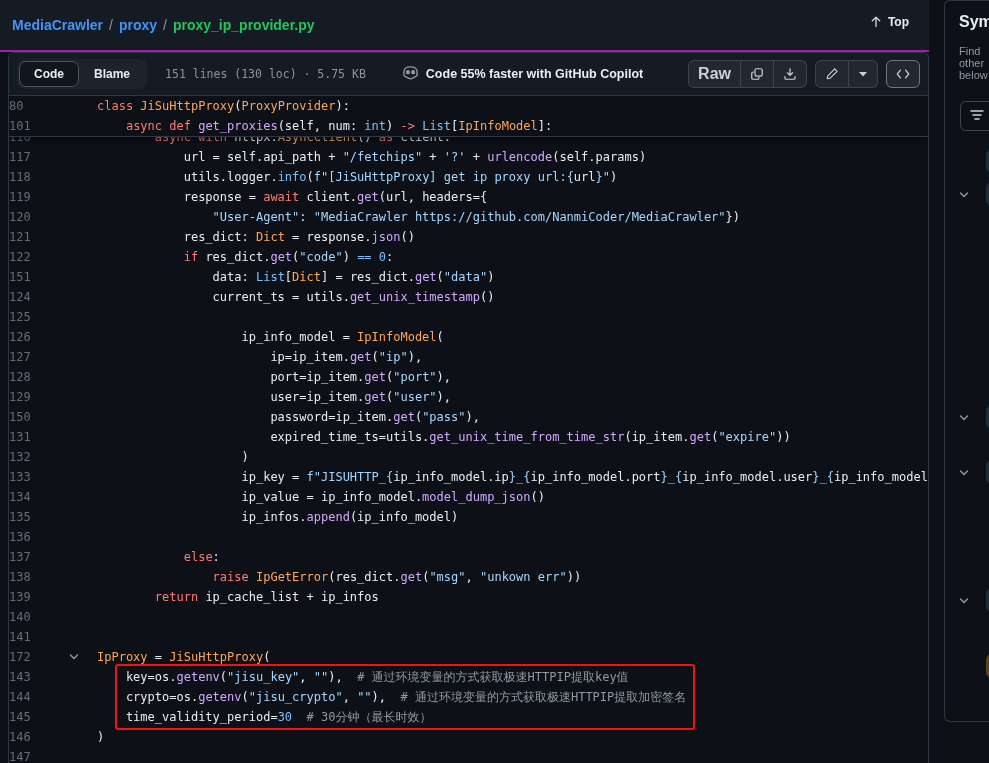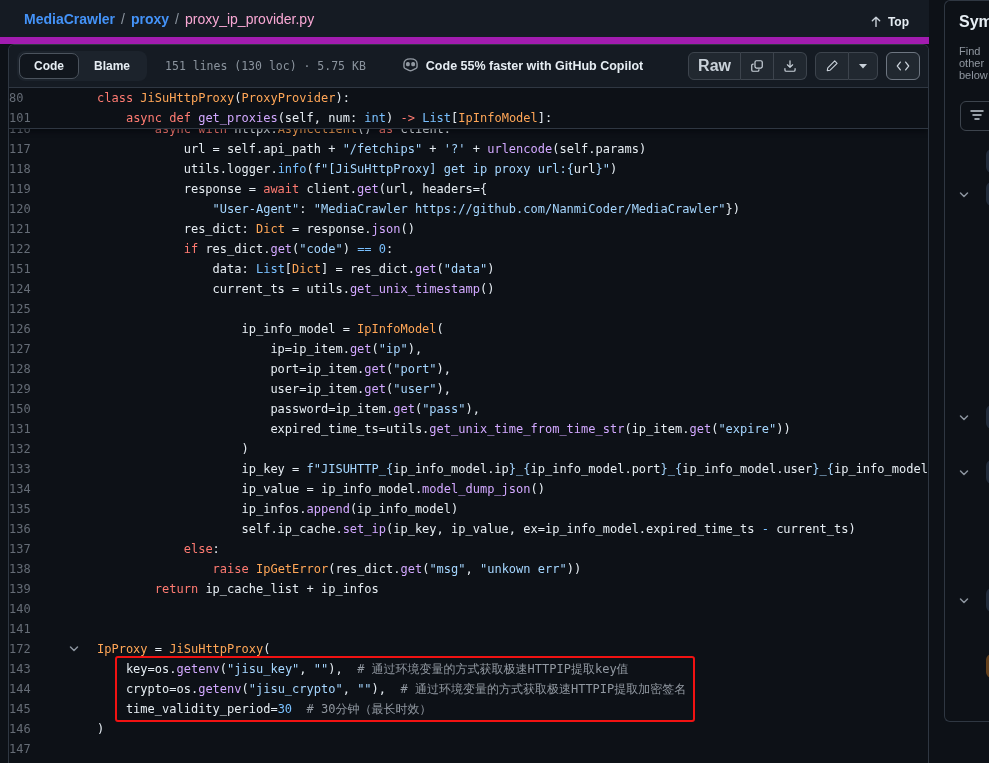--- a/index.html
+++ b/index.html
@@ -7,26 +7,26 @@
   body {
     background:#0d1117;
     font-family:"Liberation Sans", sans-serif;
     color:#e6edf3;
     position:relative;
   }
   .left-col { position:absolute; left:0; top:0; width:929px; height:763px; }
 
   
   .crumb-bar {
-    height:44px; background:#151b23; border-bottom:7px solid #a21caf;
-    display:flex; align-items:center; padding:0 20px 0 24px; position:relative;
+    height:52px; background:#151b23; border-bottom:2px solid #a21caf;
+    display:flex; align-items:center; padding:0 20px 0 12px; position:relative;
   }
   .crumb { font-size:14px; }
   .crumb.link { color:#4493f8; font-weight:600; cursor:pointer; }
-  .crumb.file { color:#f9a8d4; font-weight:400; }
+  .crumb.file { color:#22c55e; font-weight:700; }
   .crumb-sep { color:#8b949e; font-size:14px; margin:0 6px; }
   .top-btn {
     position:absolute; right:20px; top:10px; height:24px;
     background:transparent; border:none; color:#e6edf3;
     font-family:"Liberation Sans",sans-serif; font-size:12px; font-weight:600;
     display:flex; align-items:center; gap:5px; cursor:pointer;
   }
   .top-btn svg { display:block; }
 
   
@@ -211,21 +211,21 @@
           <div class="code-line"><span class="ln">126</span><span class="fold"></span><span class="src"><span class="t-d">                    ip_info_model = </span><span class="t-o">IpInfoModel</span><span class="t-d">(</span></span></div>
           <div class="code-line"><span class="ln">127</span><span class="fold"></span><span class="src"><span class="t-d">                        ip=ip_item.</span><span class="t-f">get</span><span class="t-d">(</span><span class="t-s">"ip"</span><span class="t-d">),</span></span></div>
           <div class="code-line"><span class="ln">128</span><span class="fold"></span><span class="src"><span class="t-d">                        port=ip_item.</span><span class="t-f">get</span><span class="t-d">(</span><span class="t-s">"port"</span><span class="t-d">),</span></span></div>
           <div class="code-line"><span class="ln">129</span><span class="fold"></span><span class="src"><span class="t-d">                        user=ip_item.</span><span class="t-f">get</span><span class="t-d">(</span><span class="t-s">"user"</span><span class="t-d">),</span></span></div>
           <div class="code-line"><span class="ln">150</span><span class="fold"></span><span class="src"><span class="t-d">                        password=ip_item.</span><span class="t-f">get</span><span class="t-d">(</span><span class="t-s">"pass"</span><span class="t-d">),</span></span></div>
           <div class="code-line"><span class="ln">131</span><span class="fold"></span><span class="src"><span class="t-d">                        expired_time_ts=utils.</span><span class="t-f">get_unix_time_from_time_str</span><span class="t-d">(ip_item.</span><span class="t-f">get</span><span class="t-d">(</span><span class="t-s">"expire"</span><span class="t-d">))</span></span></div>
           <div class="code-line"><span class="ln">132</span><span class="fold"></span><span class="src"><span class="t-d">                    )</span></span></div>
           <div class="code-line"><span class="ln">133</span><span class="fold"></span><span class="src"><span class="t-d">                    ip_key = </span><span class="t-s">f"JISUHTTP_{</span><span class="t-d">ip_info_model.ip</span><span class="t-s">}_{</span><span class="t-d">ip_info_model.port</span><span class="t-s">}_{</span><span class="t-d">ip_info_model.user</span><span class="t-s">}_{</span><span class="t-d">ip_info_model.password</span></span></div>
           <div class="code-line"><span class="ln">134</span><span class="fold"></span><span class="src"><span class="t-d">                    ip_value = ip_info_model.</span><span class="t-f">model_dump_json</span><span class="t-d">()</span></span></div>
           <div class="code-line"><span class="ln">135</span><span class="fold"></span><span class="src"><span class="t-d">                    ip_infos.</span><span class="t-f">append</span><span class="t-d">(ip_info_model)</span></span></div>
-          <div class="code-line"><span class="ln">136</span><span class="fold"></span><span class="src"><span class="t-d">                    self.ip_cache.</span><span class="t-f">set_ip</span><span class="t-d">(ip_key, ip_value, ex=ip_info_model.expired_time_ts </span><span class="t-b">-</span><span class="t-d"> current_ts)</span></span></div>
+          <div class="code-line"><span class="ln">136</span><span class="fold"></span></div>
           <div class="code-line"><span class="ln">137</span><span class="fold"></span><span class="src"><span class="t-d">            </span><span class="t-k">else</span><span class="t-d">:</span></span></div>
           <div class="code-line"><span class="ln">138</span><span class="fold"></span><span class="src"><span class="t-d">                </span><span class="t-k">raise</span><span class="t-d"> </span><span class="t-o">IpGetError</span><span class="t-d">(res_dict.</span><span class="t-f">get</span><span class="t-d">(</span><span class="t-s">"msg"</span><span class="t-d">, </span><span class="t-s">"unkown err"</span><span class="t-d">))</span></span></div>
           <div class="code-line"><span class="ln">139</span><span class="fold"></span><span class="src"><span class="t-d">        </span><span class="t-k">return</span><span class="t-d"> ip_cache_list + ip_infos</span></span></div>
           <div class="code-line"><span class="ln">140</span><span class="fold"></span><span class="src"></span></div>
           <div class="code-line"><span class="ln">141</span><span class="fold"></span><span class="src"></span></div>
           <div class="code-line"><span class="ln">172</span><span class="fold"><svg width="12" height="12" viewBox="0 0 12 12">
                 <path d="M2.5 4 L6 7.5 L9.5 4" stroke="#8b949e" stroke-width="1.5" fill="none" stroke-linecap="round" stroke-linejoin="round"></path>
               </svg></span><span class="src"><span class="t-o">IpProxy</span><span class="t-d"> = </span><span class="t-o">JiSuHttpProxy</span><span class="t-d">(</span></span></div>
           <div class="code-line"><span class="ln">143</span><span class="fold"></span><span class="src"><span class="t-d">    key=os.</span><span class="t-f">getenv</span><span class="t-d">(</span><span class="t-s">"jisu_key"</span><span class="t-d">, </span><span class="t-s">""</span><span class="t-d">),  </span><span class="t-c"># 通过环境变量的方式获取极速HTTPIP提取key值</span></span></div>
           <div class="code-line"><span class="ln">144</span><span class="fold"></span><span class="src"><span class="t-d">    crypto=os.</span><span class="t-f">getenv</span><span class="t-d">(</span><span class="t-s">"jisu_crypto"</span><span class="t-d">, </span><span class="t-s">""</span><span class="t-d">),  </span><span class="t-c"># 通过环境变量的方式获取极速HTTPIP提取加密签名</span></span></div>

